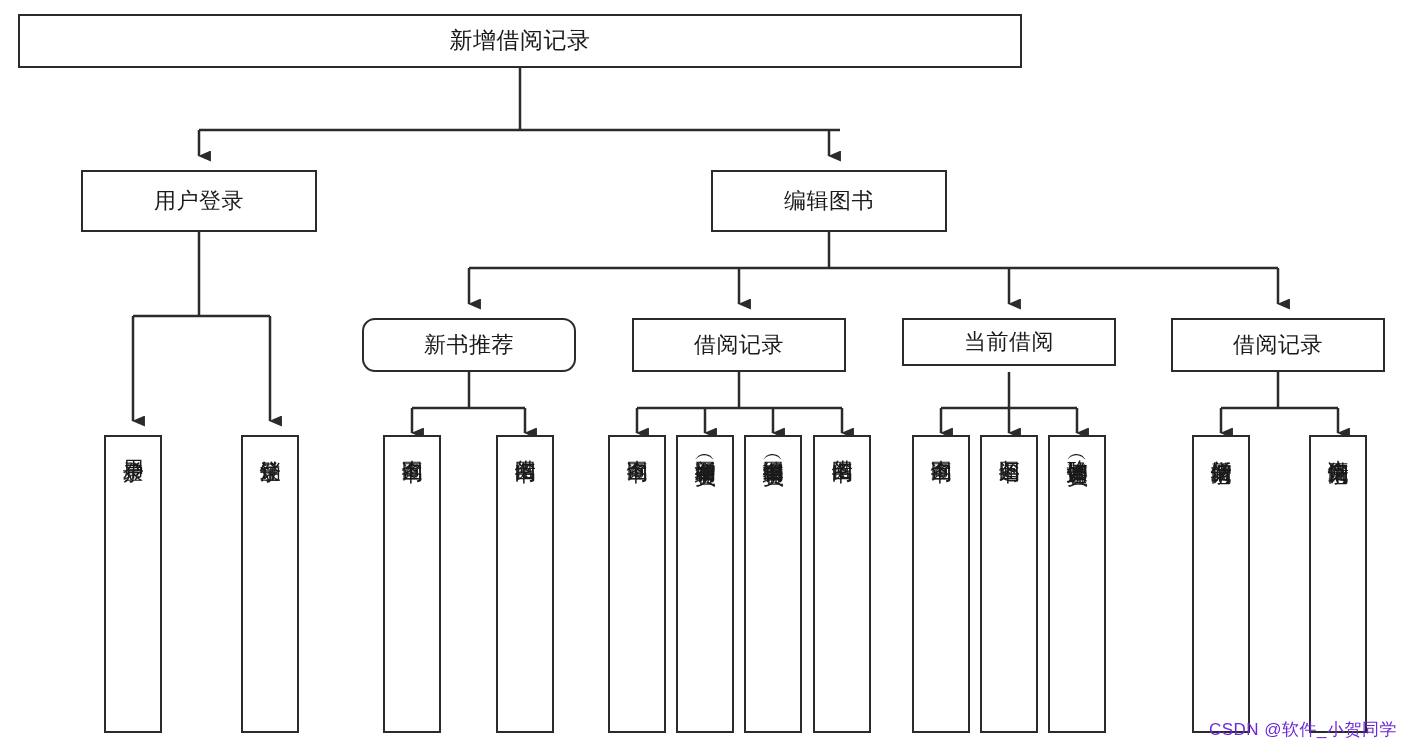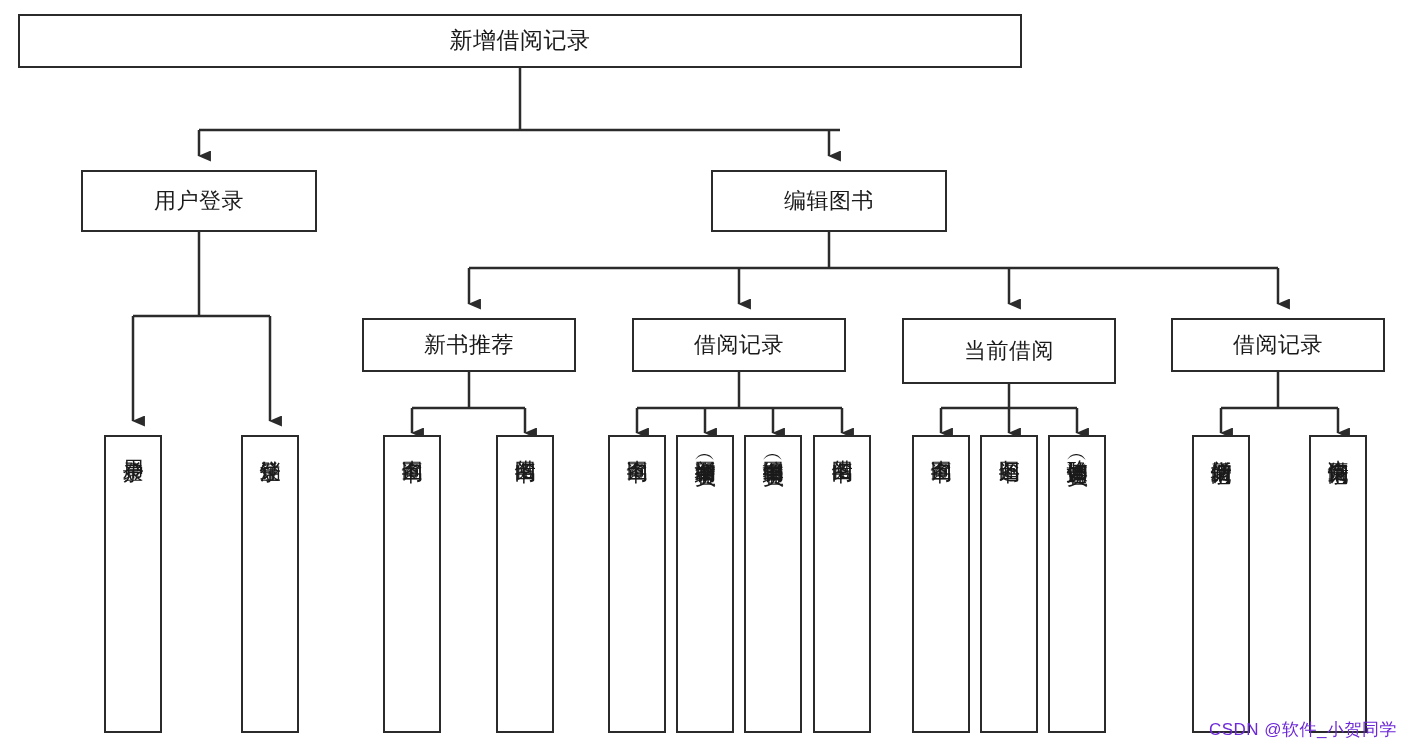--- a/index.html
+++ b/index.html
@@ -134,29 +134,29 @@
   </div>
 
   <div class="node horiz" style="left:81px; top:170px; width:236px; height:62px;">
     <span class="node-label">用户登录</span>
   </div>
 
   <div class="node horiz" style="left:711px; top:170px; width:236px; height:62px;">
     <span class="node-label">编辑图书</span>
   </div>
 
-  <div class="node horiz" style="left:362px; top:318px; width:214px; height:54px;">
+  <div class="node horiz" style="left:362px; top:318px; width:214px; height:54px;border-radius:13px;">
     <span class="node-label">新书推荐</span>
   </div>
 
   <div class="node horiz" style="left:632px; top:318px; width:214px; height:54px;">
     <span class="node-label">借阅记录</span>
   </div>
 
-  <div class="node horiz" style="left:902px; top:318px; width:214px; height:66px;">
+  <div class="node horiz" style="left:902px; top:318px; width:214px; height:48px;">
     <span class="node-label">当前借阅</span>
   </div>
 
   <div class="node horiz" style="left:1171px; top:318px; width:214px; height:54px;">
     <span class="node-label">借阅记录</span>
   </div>
 
   <div class="node vert" style="left:104px; top:435px; width:58px; height:298px;">
     <span class="node-label">用户登录</span>
   </div>

